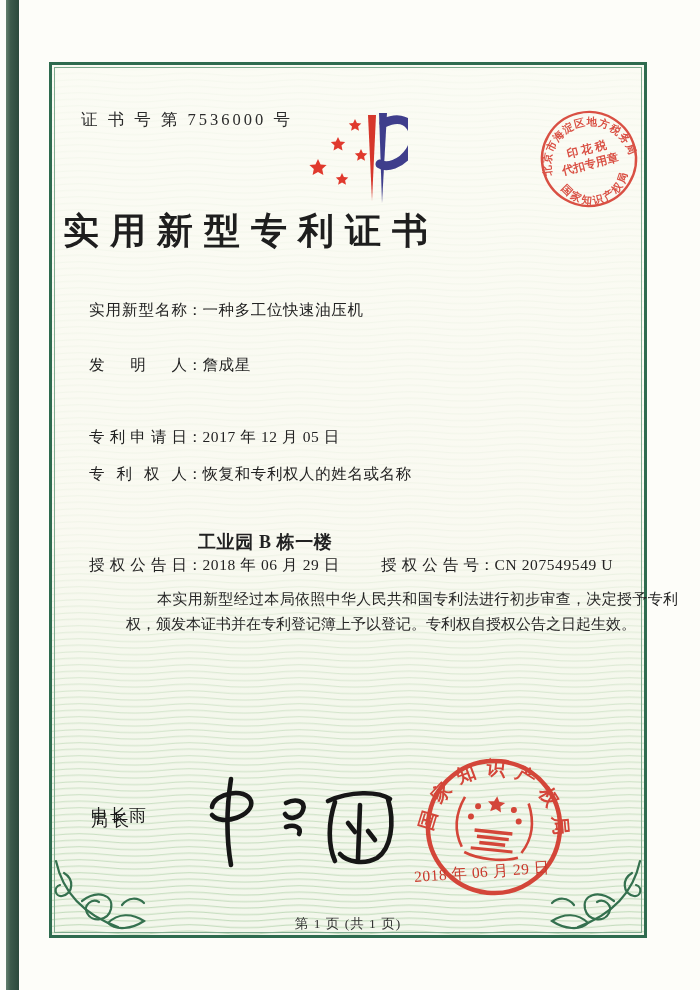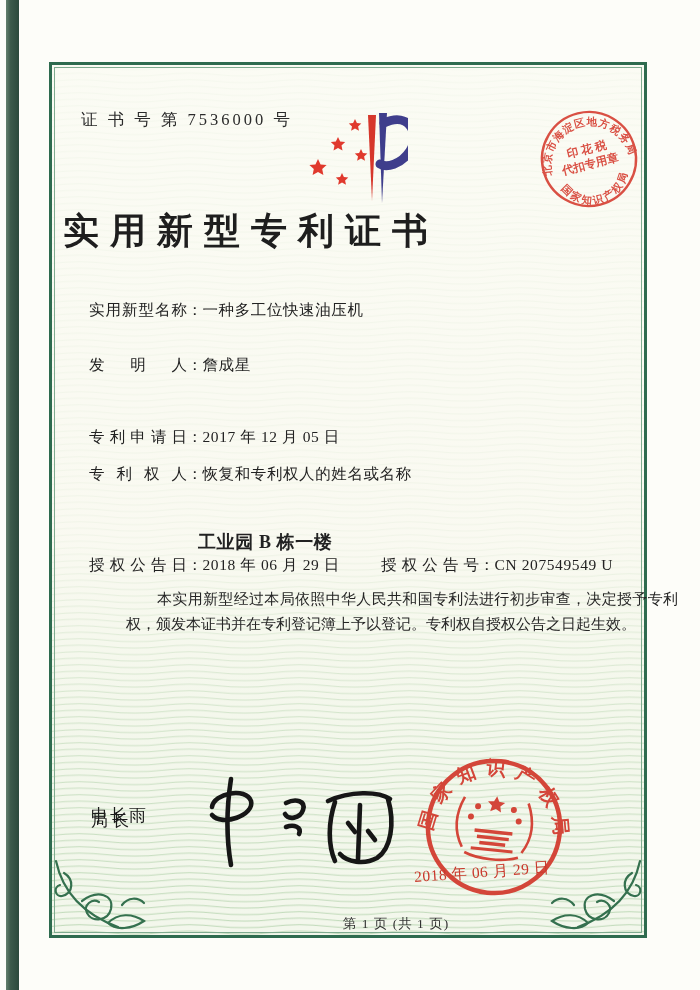--- a/index.html
+++ b/index.html
@@ -55,21 +55,21 @@
   .signer-name  { position:absolute; left:39px; top:739px; font-size:17px; letter-spacing:2px;
     color:#1b1b1b; font-family:"Liberation Sans","DejaVu Sans",sans-serif; }
   .signature { position:absolute; left:146px; top:700px; }
   .seal-bottom { position:absolute; left:355px; top:675px; }
   .seal-date {
     position:absolute; left:362px; top:796px; width:170px; color:#c9382b;
     font-size:15.5px; letter-spacing:0.5px; transform:rotate(-4deg); white-space:nowrap;
   }
   .page-indicator {
     position:absolute; left:0; top:850px; width:100%; text-align:center;
-    font-size:13.5px; color:#333; letter-spacing:1px;margin-left:48px;
+    font-size:13.5px; color:#333; letter-spacing:1px;
   }
 </style>
 </head>
 <body>
 
 <div class="page">
 
   <div class="spine"></div>
 
   <div class="frame">

